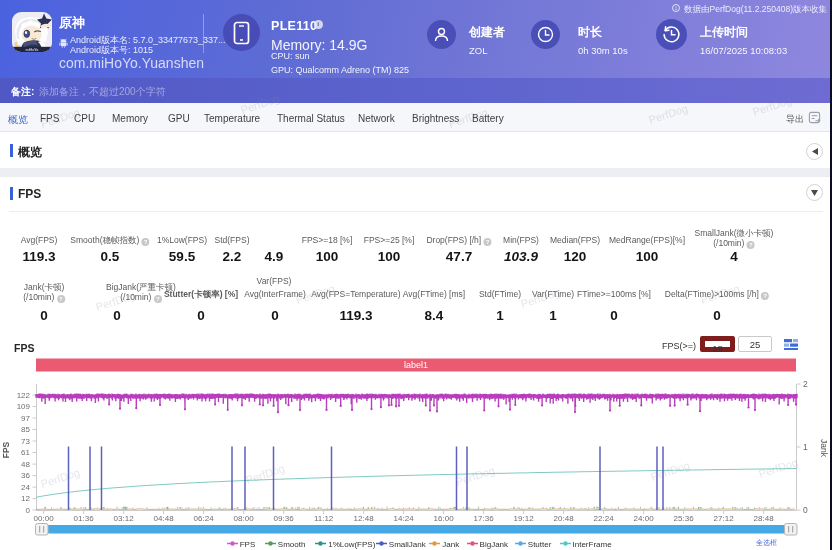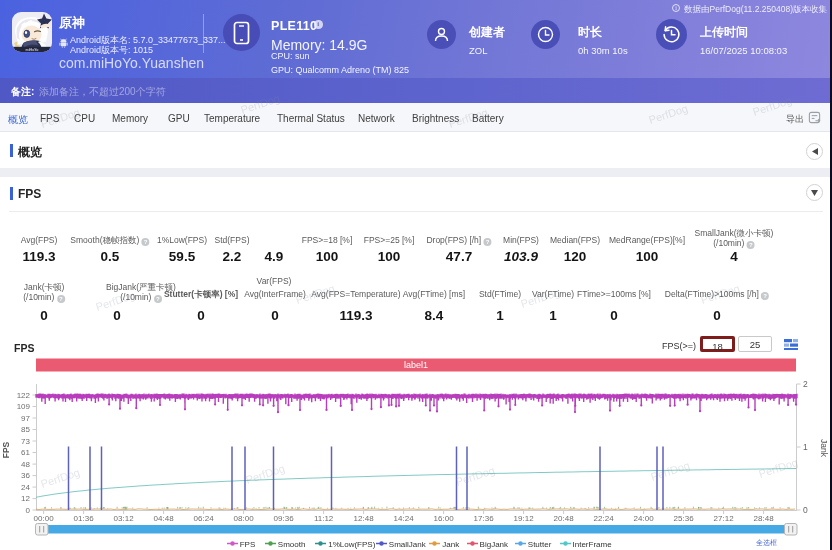--- a/index.html
+++ b/index.html
@@ -198,21 +198,21 @@
 <div class="val" style="left:500px;top:307.5px;">1</div>
 <div class="lab" style="left:553px;top:288.5px;">Var(FTime)</div>
 <div class="val" style="left:553px;top:307.5px;">1</div>
 <div class="lab" style="left:614px;top:288.5px;">FTime&gt;=100ms [%]</div>
 <div class="val" style="left:614px;top:307.5px;">0</div>
 <div class="lab" style="left:717px;top:288.5px;">Delta(FTime)&gt;100ms [/h] <span class="qm">?</span></div>
 <div class="val" style="left:717px;top:307.5px;">0</div>
 
 <div class="abs" style="left:14px;top:342px;font-size:10.5px;font-weight:bold;color:#262626;">FPS</div>
 <div class="abs" style="left:662px;top:341px;font-size:9px;color:#333;">FPS(&gt;=)</div>
-<div class="abs" style="left:700px;top:336px;width:35px;height:16px;border:3px solid #7f1d1d;border-radius:2px;background:#fff;font-size:9.5px;color:#333;text-align:center;line-height:15px;">18</div>
+<div class="abs" style="left:700px;top:336px;width:35px;height:16px;border:5px solid #7f1d1d;border-radius:2px;background:#fff;font-size:9.5px;color:#333;text-align:center;line-height:15px;">18</div>
 <div class="abs" style="left:738px;top:336px;width:34px;height:16px;border:1px solid #c9c9c9;border-radius:2px;background:#fff;font-size:9.5px;color:#333;text-align:center;line-height:15px;">25</div>
 <svg class="abs" style="left:784px;top:339px" width="14" height="11" viewBox="0 0 14 11">
 <rect x="0" y="0" width="8" height="3.2" fill="#3a6fd8"></rect>
       <rect x="9" y="0" width="5" height="3.2" fill="#8fb0ea"></rect>
 <rect x="0" y="4.5" width="5" height="3.2" fill="#8fb0ea"></rect>
       <rect x="6" y="4.5" width="8" height="3.2" fill="#3a6fd8"></rect>
 <rect x="0" y="9" width="14" height="2" fill="#3a6fd8"></rect>
 </svg>
 <svg class="abs" style="left:0;top:0" width="832" height="550" viewBox="0 0 832 550">
 <rect x="36" y="358.5" width="760" height="13" fill="#ea5a70"></rect>

